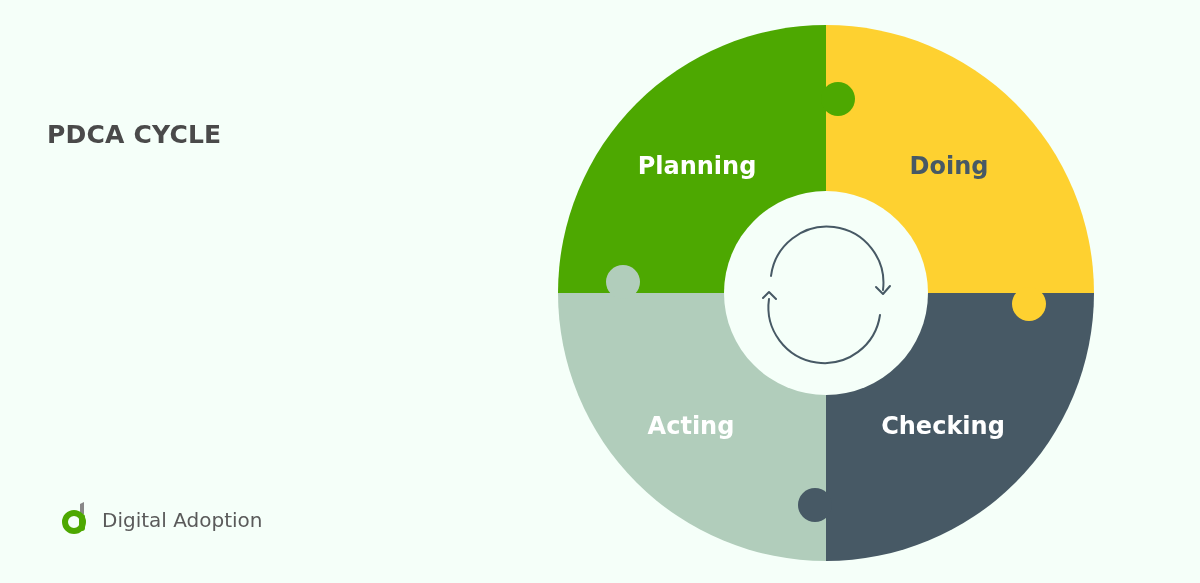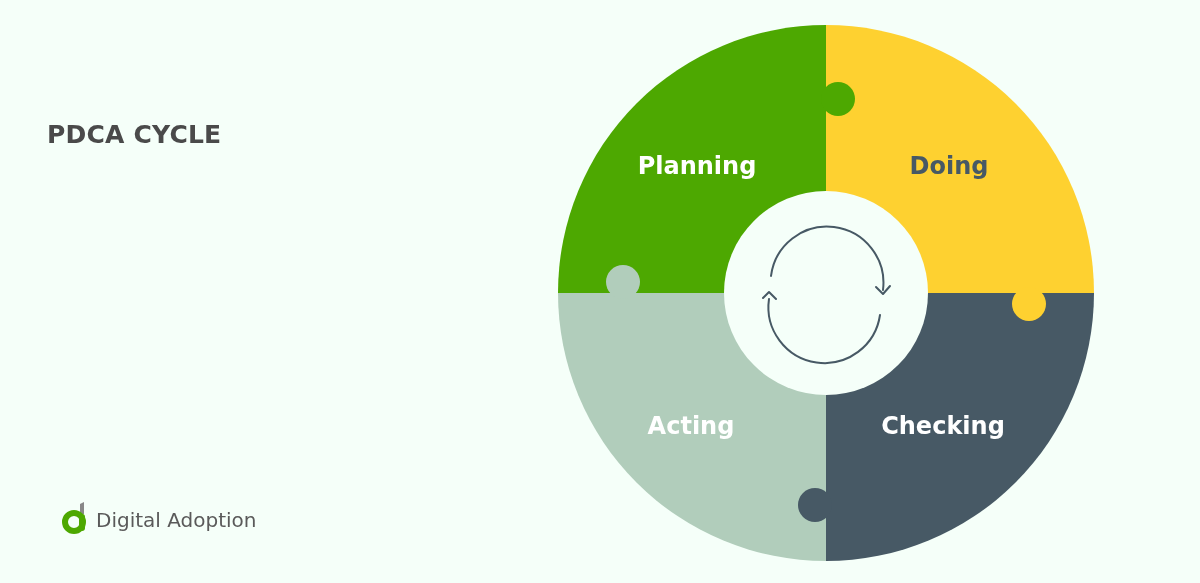--- a/index.html
+++ b/index.html
@@ -16,21 +16,21 @@
       font-family: "DejaVu Sans", sans-serif;
       margin-top: 38px;
     }
     .diagram { position: absolute; left: 0; top: 0; }
     .logo {
       position: absolute; left: 62px; top: 502px;
       display: flex; align-items: center;
     }
     .logo-text {
       font-family: "DejaVu Sans", sans-serif;
-      font-size: 20px; color: #5a5a5a; margin-left: 8px; margin-top: 4px;
+      font-size: 20px; color: #5a5a5a; margin-left: 14px; margin-top: 4px;
     }
     .seg-label {
       font-family: "DejaVu Sans", sans-serif;
       font-weight: bold; font-size: 24px;
     }
   </style>
 </head>
 <body>
 
 <div class="title">PDCA CYCLE</div>

